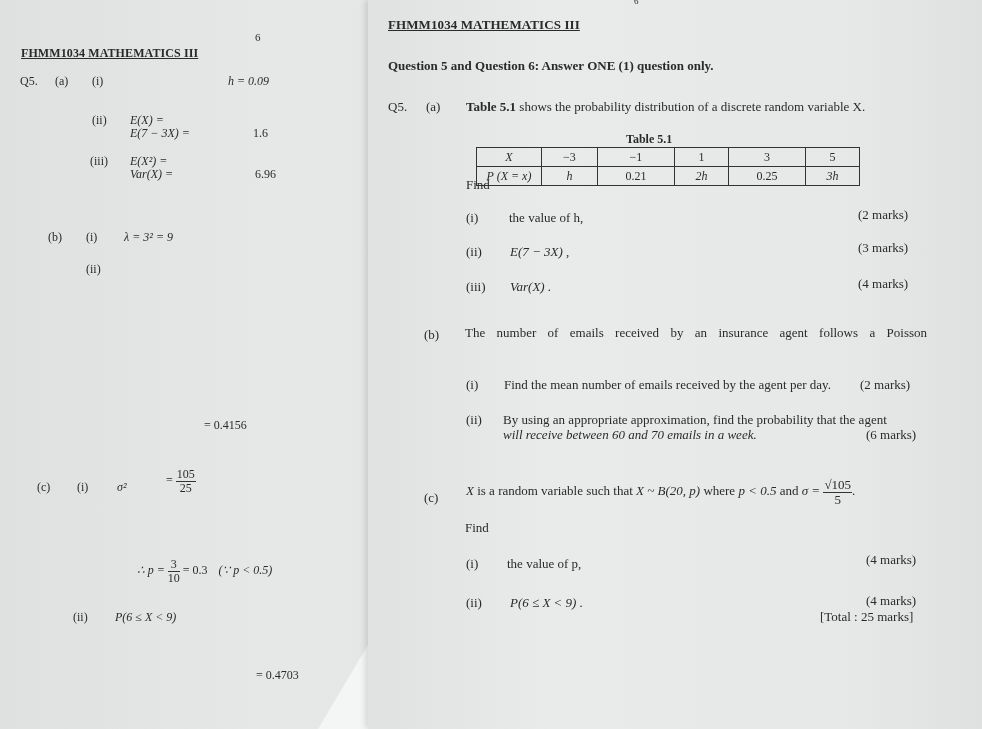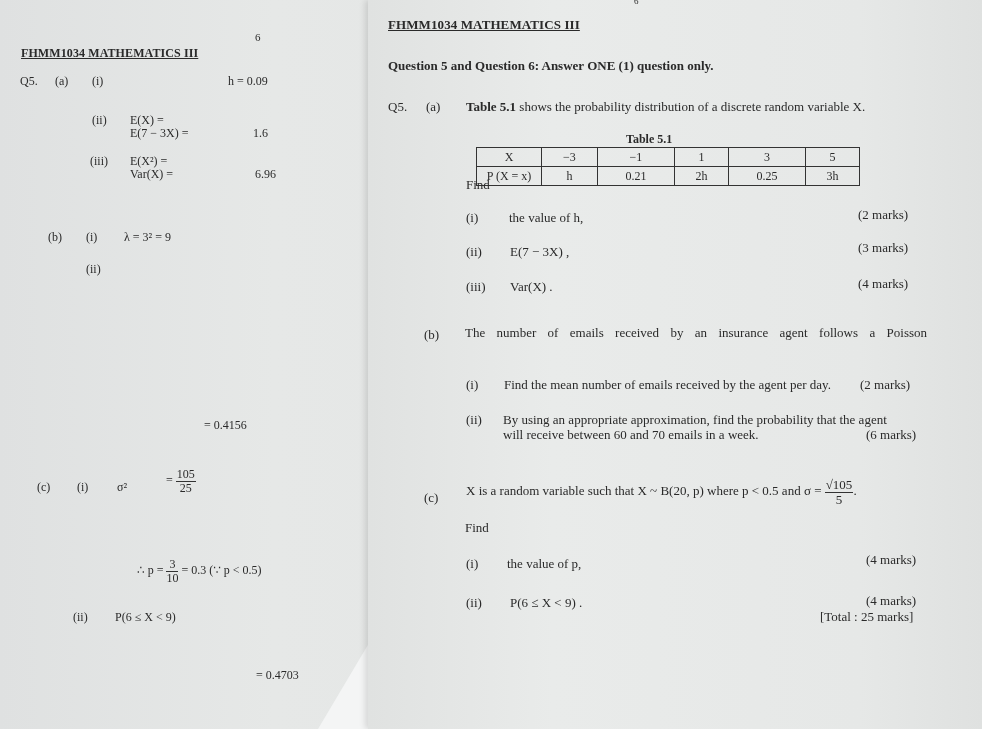--- a/index.html
+++ b/index.html
@@ -18,21 +18,21 @@
     left:368px; top:0; width:614px; height:729px;
     background:linear-gradient(90deg,#e0e2e1 0%,#e9ebea 30%,#e6e8e7 80%,#dfe1e0 100%);
     box-shadow:-3px 0 6px rgba(0,0,0,0.12);
   }
   .abs { position:absolute; white-space:nowrap; }
   .hdr { font-weight:bold; text-decoration:underline; font-size:13px; letter-spacing:0.1px; }
   .b { font-weight:bold; }
   .s13 { font-size:13px; }
   .s12 { font-size:12px; }
   .s11 { font-size:11px; }
-  .it { }
+  .it { font-style:italic; }
   .frac { display:inline-block; vertical-align:middle; text-align:center; line-height:1.05; }
   .frac .num { display:block; border-bottom:1px solid #333; padding:0 1px; }
   .frac .den { display:block; }
   table.dist { border-collapse:collapse; font-size:12px; }
   table.dist td { border:1.5px solid #333; text-align:center; height:18px; padding:0 4px; }
   .fold {
     position:absolute; left:318px; top:628px; width:0; height:0;
     border-left:60px solid transparent; border-bottom:101px solid #f4f5f5;
   }
   .justify { white-space:normal; text-align:justify; text-align-last:justify; }
@@ -76,21 +76,21 @@
     </span>
   </div>
 
   <div class="abs s12" style="left:137px;top:558px;">
     <span class="it">∴  p =</span>
     <span class="frac">
       <span class="num">3</span>
       <span class="den">10</span>
     </span>
     <span>= 0.3</span>
-    <span style="" class="it">(∵ p &lt; 0.5)</span>
+    <span style="margin-left:8px;" class="it">(∵ p &lt; 0.5)</span>
   </div>
 
   <div class="abs s12" style="left:73px;top:610px;">(ii)</div>
   <div class="abs s12 it" style="left:115px;top:610px;">P(6 ≤ X &lt; 9)</div>
   <div class="abs s12" style="left:256px;top:668px;">= 0.4703</div>
 
   <div class="fold"></div>
 </div>
 
 <div id="right-page" class="page">
@@ -144,21 +144,21 @@
   <div class="abs s13" style="left:97px;top:325px;width:462px;">
     <div class="justify">The number of emails received by an insurance agent follows a Poisson</div>
   </div>
 
   <div class="abs s13" style="left:98px;top:377px;">(i)</div>
   <div class="abs s13" style="left:136px;top:377px;">Find the mean number of emails received by the agent per day.</div>
   <div class="abs s13" style="left:492px;top:377px;">(2 marks)</div>
 
   <div class="abs s13" style="left:98px;top:412px;">(ii)</div>
   <div class="abs s13" style="left:135px;top:412px;">By using an appropriate approximation, find the probability that the agent</div>
-  <div class="abs s13" style="left:135px;top:427px;">will receive between 60 and 70 emails in a week.</div>
+  <div class="abs s13" style="left:135px;top:427px;font-style:italic;">will receive between 60 and 70 emails in a week.</div>
   <div class="abs s13" style="left:498px;top:427px;">(6 marks)</div>
 
   <div class="abs s13" style="left:56px;top:490px;">(c)</div>
   <div class="abs s13" style="left:98px;top:478px;">
     <span class="it">X</span><span> is a random variable such that </span><span class="it">X ~ B(20, p)</span><span> where </span><span class="it">p &lt; 0.5</span><span> and </span><span class="it">σ =</span>
     <span class="frac">
       <span class="num">√105</span>
       <span class="den">5</span>
     </span>.
   </div>

